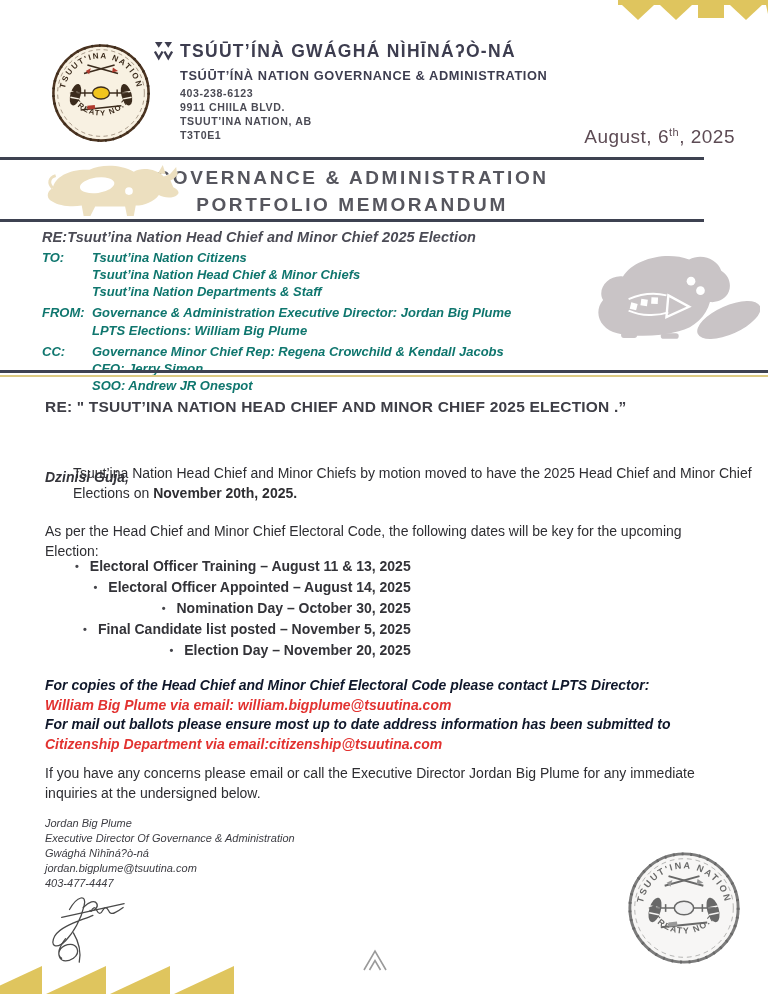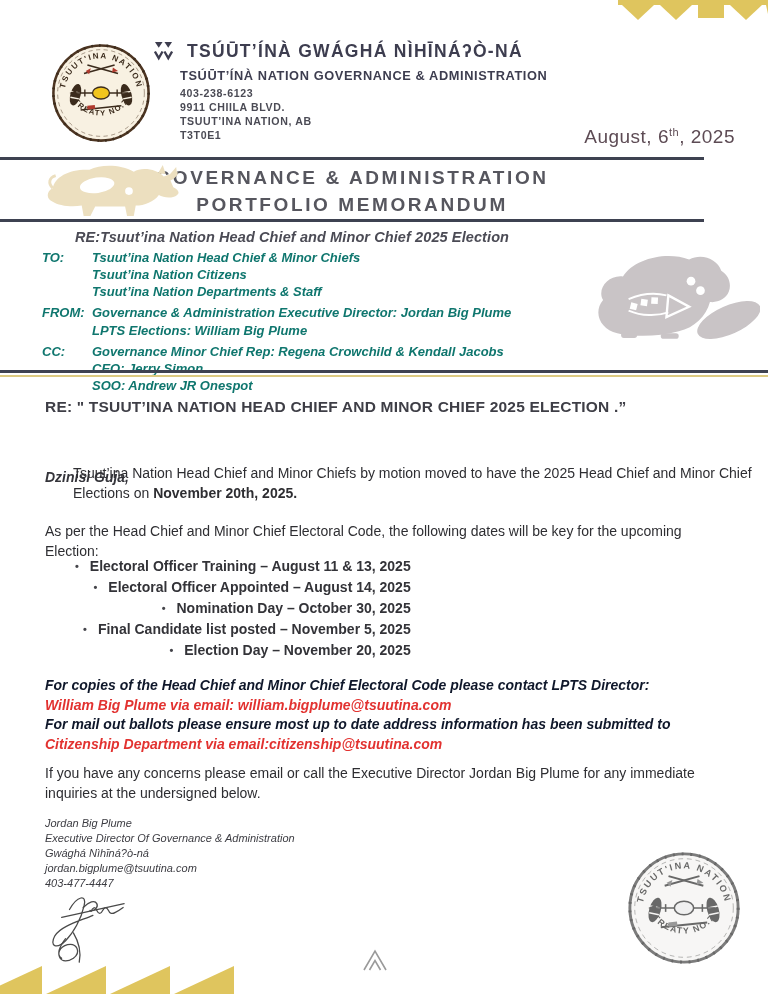--- a/index.html
+++ b/index.html
@@ -9,42 +9,42 @@
     font-family:"Liberation Sans","DejaVu Sans",sans-serif; color:#2e2e32;
   }
   
   .seal { position:absolute; }
   .seal-main { left:50px; top:42px; width:102px; height:102px; }
   .seal-bottom { left:626px; top:850px; width:116px; height:116px; opacity:.9; }
   .seal-color { --ring:#4d3522; --ink:#3b2b1c; --accent:#b03a2e; --center:#f2c51d; --bg:#f8f1e2; }
   .seal-gray  { --ring:#6e6e6e; --ink:#585858; --accent:#8d8d8d; --center:#efefef; --bg:#f7f6f4; }
 
   .header-block { position:absolute; left:154px; top:40px; }
-  .org-native { display:flex; align-items:center; gap:14px; font-size:17.5px; font-weight:bold;
+  .org-native { display:flex; align-items:center; gap:7px; font-size:17.5px; font-weight:bold;
                 letter-spacing:1.3px; color:#3d3d4f; }
   .org-native .glyph { flex:none; margin-top:1px; }
   .org-en { font-size:12.8px; font-weight:bold; letter-spacing:.6px; color:#3d3d4f; margin-top:6px; margin-left:26px; }
   .contact { margin-top:4px; margin-left:26px; font-size:10.6px; font-weight:bold; letter-spacing:.6px;
              color:#4b4b55; line-height:1.32; }
   .date-line { position:absolute; right:33px; top:126px; font-size:19px; color:#5d4b54; letter-spacing:.5px; }
   .date-line sup { font-size:11px; }
 
   .deco-top-right { position:absolute; right:0; top:0; width:150px; height:21px; }
   .deco-bottom-left { position:absolute; left:0; bottom:0; width:250px; height:30px; }
 
   
   .banner { position:absolute; left:0; top:157px; width:704px; height:65px;
             border-top:3px solid #3e4251; border-bottom:3px solid #3e4251; }
   .banner-buffalo { position:absolute; left:30px; top:5px; width:196px; height:54px; }
   .banner-title { text-align:center; font-size:19px; font-weight:bold; letter-spacing:2.6px;
                   color:#56565e; line-height:1.42; padding-top:5px; }
 
   
   .meta { position:absolute; left:42px; top:229px; width:570px; color:#53535c; }
-  .re-line { font-style:italic; font-weight:bold; font-size:14.5px; color:#4b4b55; letter-spacing:.1px;margin-left:33px; }
+  .re-line { font-style:italic; font-weight:bold; font-size:14.5px; color:#4b4b55; letter-spacing:.1px; }
   .meta-row { display:flex; font-style:italic; font-weight:bold; font-size:13px; line-height:1.32;
               margin-top:4px; color:#0f766e; }
   .meta-row:first-of-type { margin-top:3px; }
   .meta-label { width:50px; flex:none; }
   .beaver { position:absolute; left:588px; top:250px; width:172px; height:104px; }
 
   .rule-double { position:absolute; top:370px; left:0; width:768px; }
   .rule-dark { height:3px; background:#3e4251; }
   .rule-gold { height:2px; background:#dcca82; margin-top:2px; }
 
@@ -155,22 +155,22 @@
       <div>GOVERNANCE &amp; ADMINISTRATION</div>
       <div>PORTFOLIO MEMORANDUM</div>
     </div>
   </div>
 
   <div class="meta">
     <div class="re-line">RE:Tsuut’ina Nation Head Chief and Minor Chief 2025 Election</div>
     <div class="meta-row">
       <div class="meta-label">TO:</div>
       <div>
+          <div>Tsuut’ina Nation Citizens</div>
           <div>Tsuut’ina Nation Head Chief &amp; Minor Chiefs</div>
-          <div>Tsuut’ina Nation Citizens</div>
           <div>Tsuut’ina Nation Departments &amp; Staff</div>
         </div>
     </div>
     <div class="meta-row">
       <div class="meta-label">FROM:</div>
       <div>
           <div>Governance &amp; Administration Executive Director: Jordan Big Plume</div>
           <div>LPTS Elections: William Big Plume</div>
         </div>
     </div>

